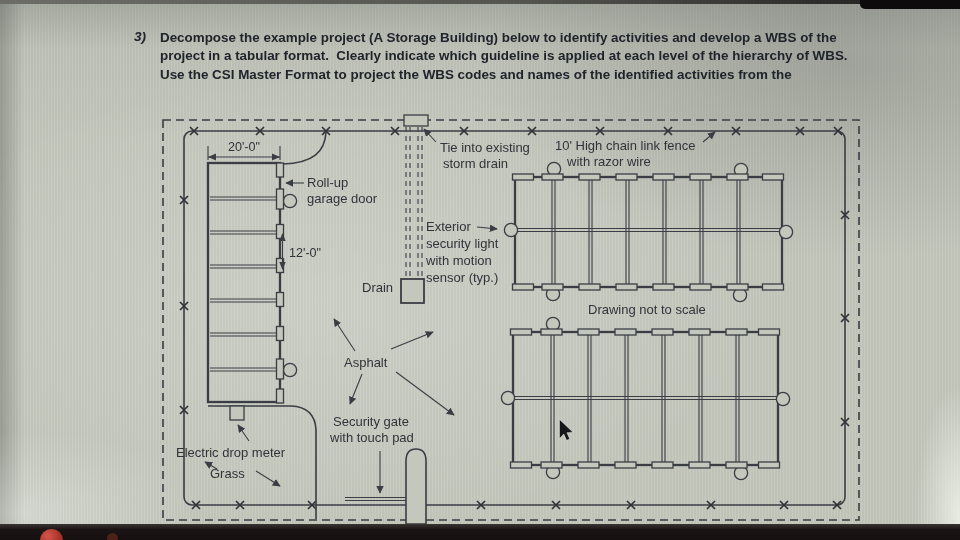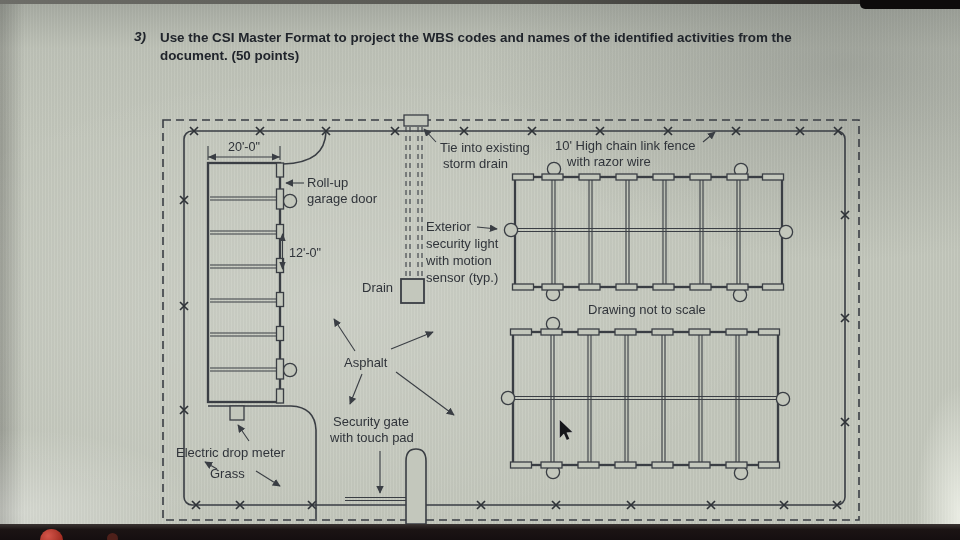--- a/index.html
+++ b/index.html
@@ -39,22 +39,23 @@
     background:radial-gradient(ellipse at 100% 85%, rgba(244,246,238,0.8), rgba(244,246,238,0) 68%);}
 </style>
 </head>
 <body>
 
 <div class="photo">
   <div class="content">
 
     <div class="q-number">3)</div>
     <div class="q-text">
+      <div class="ln">Decompose the example project (A Storage Building) below to identify activities and develop a WBS of the</div>
+      <div class="ln">project in a tabular format.  Clearly indicate which guideline is applied at each level of the hierarchy of WBS.</div>
       <div class="ln">Use the CSI Master Format to project the WBS codes and names of the identified activities from the</div>
-      <div class="ln">document. (50 points)</div>
     </div>
 
     <svg class="plan" width="960" height="540" viewBox="0 0 960 540" xmlns="http://www.w3.org/2000/svg" xmlns:xlink="http://www.w3.org/1999/xlink">
       <defs>
         <marker id="ah" orient="auto" markerUnits="userSpaceOnUse" markerWidth="10" markerHeight="9" refX="7.2" refY="3.8">
           <path d="M0,0 L8,3.8 L0,7.6 Z" fill="#3a3e44"></path>
         </marker>
         <g id="xsym">
             <path class="xm" d="M-4,-4 L4,4 M-4,4 L4,-4"></path>
           </g>

